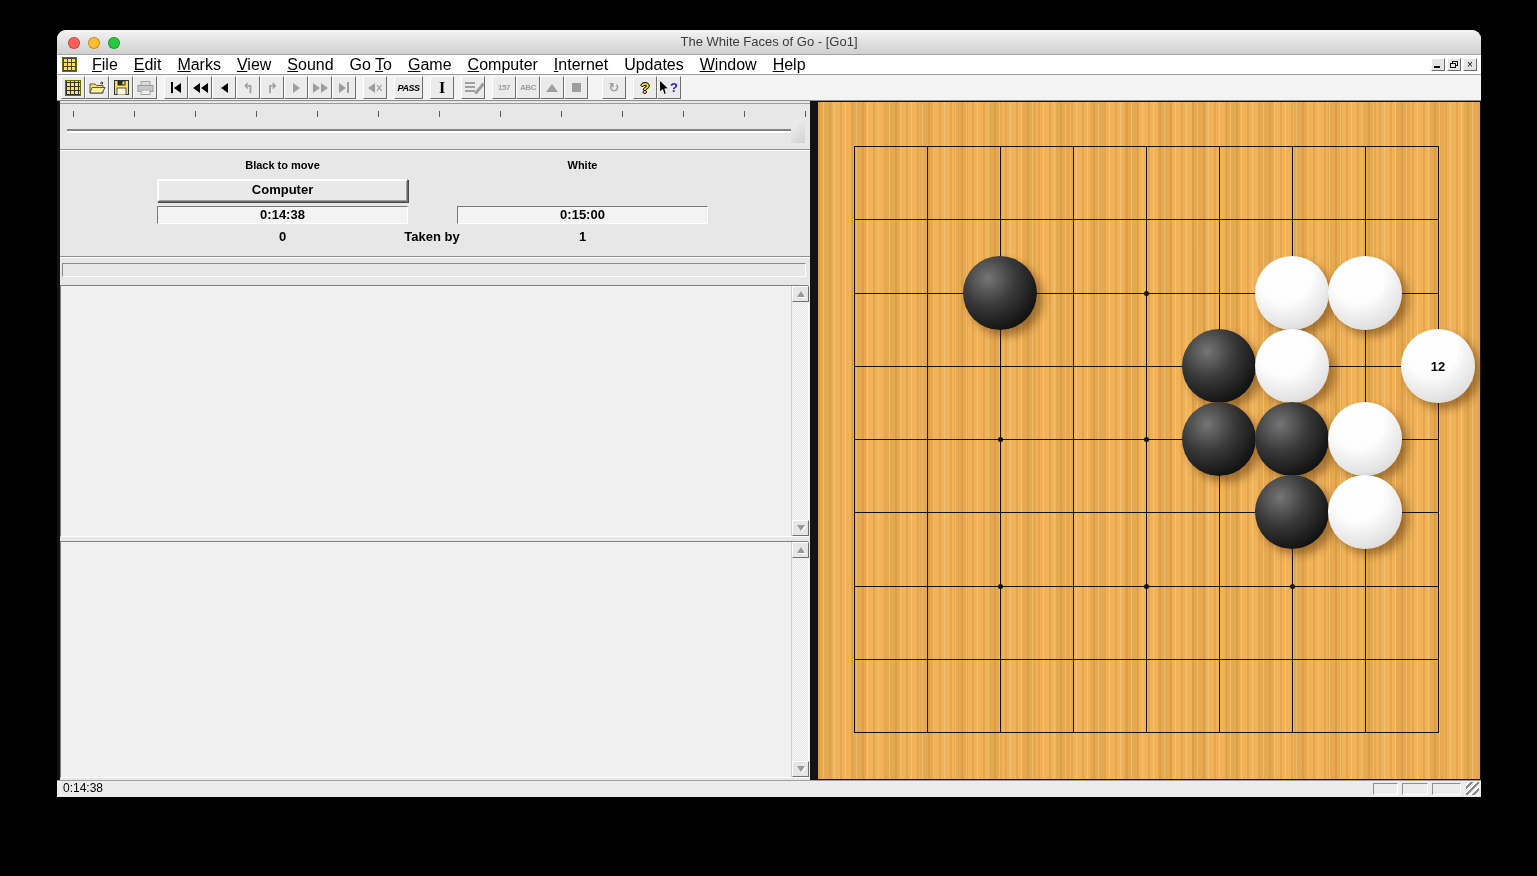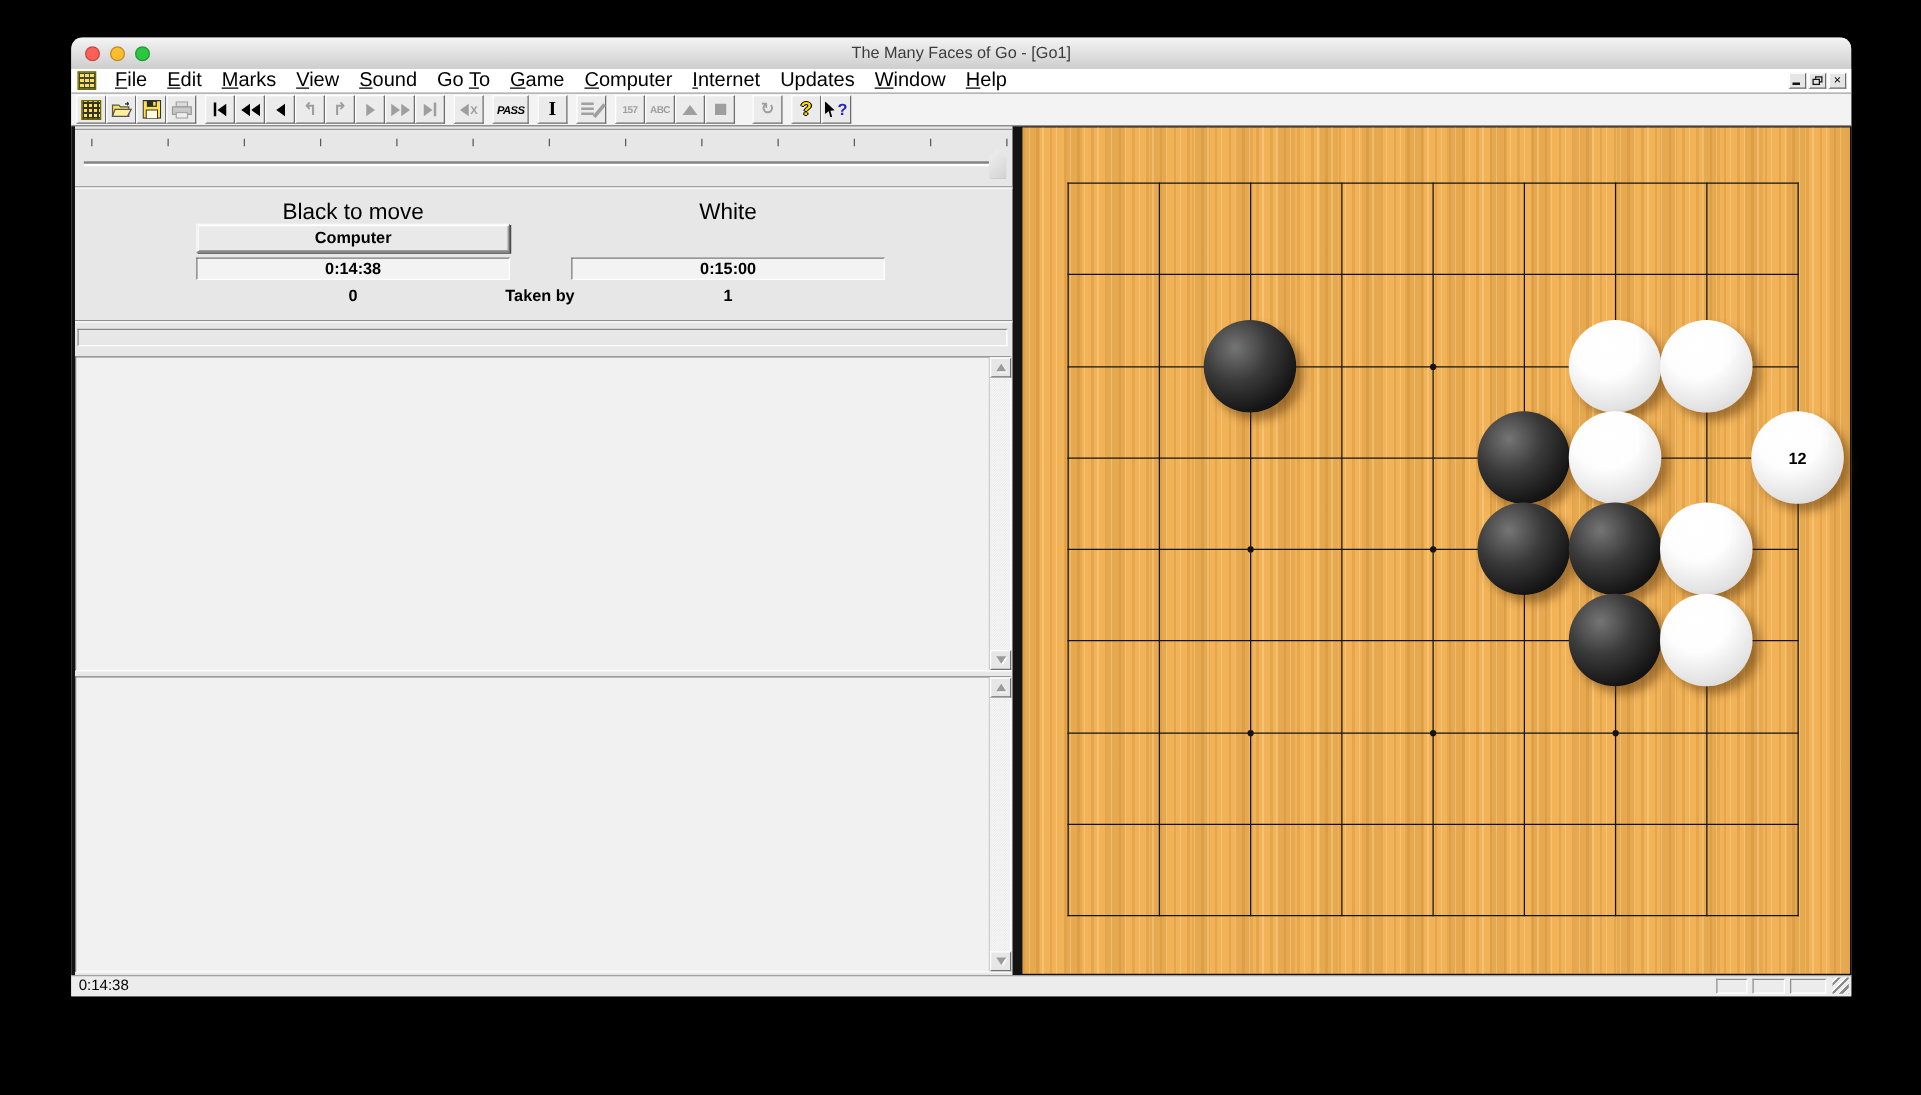--- a/index.html
+++ b/index.html
@@ -83,21 +83,21 @@
             background:#fff; border-top:2px solid #828282; }
   .thumb { position:absolute; left:731px; top:15px; width:14px; height:24px;
            background:linear-gradient(135deg,#f2f2f2,#d2d2d2);
            clip-path:polygon(50% 0,100% 28%,100% 100%,0 100%,0 28%);
            filter:drop-shadow(1px 1px 0 #5f5f5f) drop-shadow(-1px 0 0 #fdfdfd); }
 
   .info-section { position:absolute; left:0; top:51px; width:750px; height:106px; }
   .info-section::after { content:""; position:absolute; left:0; right:0; bottom:0;
                          border-top:1px solid #8f8f8f; border-bottom:1px solid #ffffff; }
   .col-label { position:absolute; top:7px; width:251px; text-align:center;
-               font-size:18px; font-weight:normal; color:#000; }
+               font-size:11px; font-weight:bold; color:#000; }
   .btn3d { position:absolute; top:27px; width:251px; height:23px; background:#e9e9e9;
            border:1px solid #6a6a6a; border-top-color:#fafafa; border-left-color:#fafafa;
            box-shadow:inset 1px 1px 0 #ffffff, inset -1px -1px 0 #9d9d9d, 1px 1px 0 #4a4a4a;
            font-size:13px; font-weight:bold; text-align:center; line-height:20px; }
   .timefield { position:absolute; top:54px; width:251px; height:18px; background:#f3f3f3;
                border:1px solid #7a7a7a; border-bottom-color:#ffffff; border-right-color:#ffffff;
                font-size:13px; font-weight:bold; text-align:center; line-height:15px; }
   .cap { position:absolute; top:77px; font-size:13px; font-weight:bold; text-align:center; }
 
   .thin-strip { position:absolute; left:2px; top:162px; width:744px; height:14px;
@@ -150,21 +150,21 @@
 </style>
 </head>
 <body>
 
 <div class="app-window">
 
   <div class="titlebar">
     <span class="traffic" style="left: 11px; background: rgb(255, 95, 87);"></span>
     <span class="traffic" style="left: 31px; background: rgb(254, 188, 46);"></span>
     <span class="traffic" style="left: 51px; background: rgb(41, 200, 63);"></span>
-    <div class="title-text">The Many Faces of Go - [Go1]</div>
+    <div class="title-text">The White Faces of Go - [Go1]</div>
   </div>
 
   <div class="menubar">
     <span class="app-icon"></span>
     <span style="display:flex">
         <span class="menu-item"><u>F</u>ile</span>
         <span class="menu-item"><u>E</u>dit</span>
         <span class="menu-item"><u>M</u>arks</span>
         <span class="menu-item"><u>V</u>iew</span>
         <span class="menu-item"><u>S</u>ound</span>

